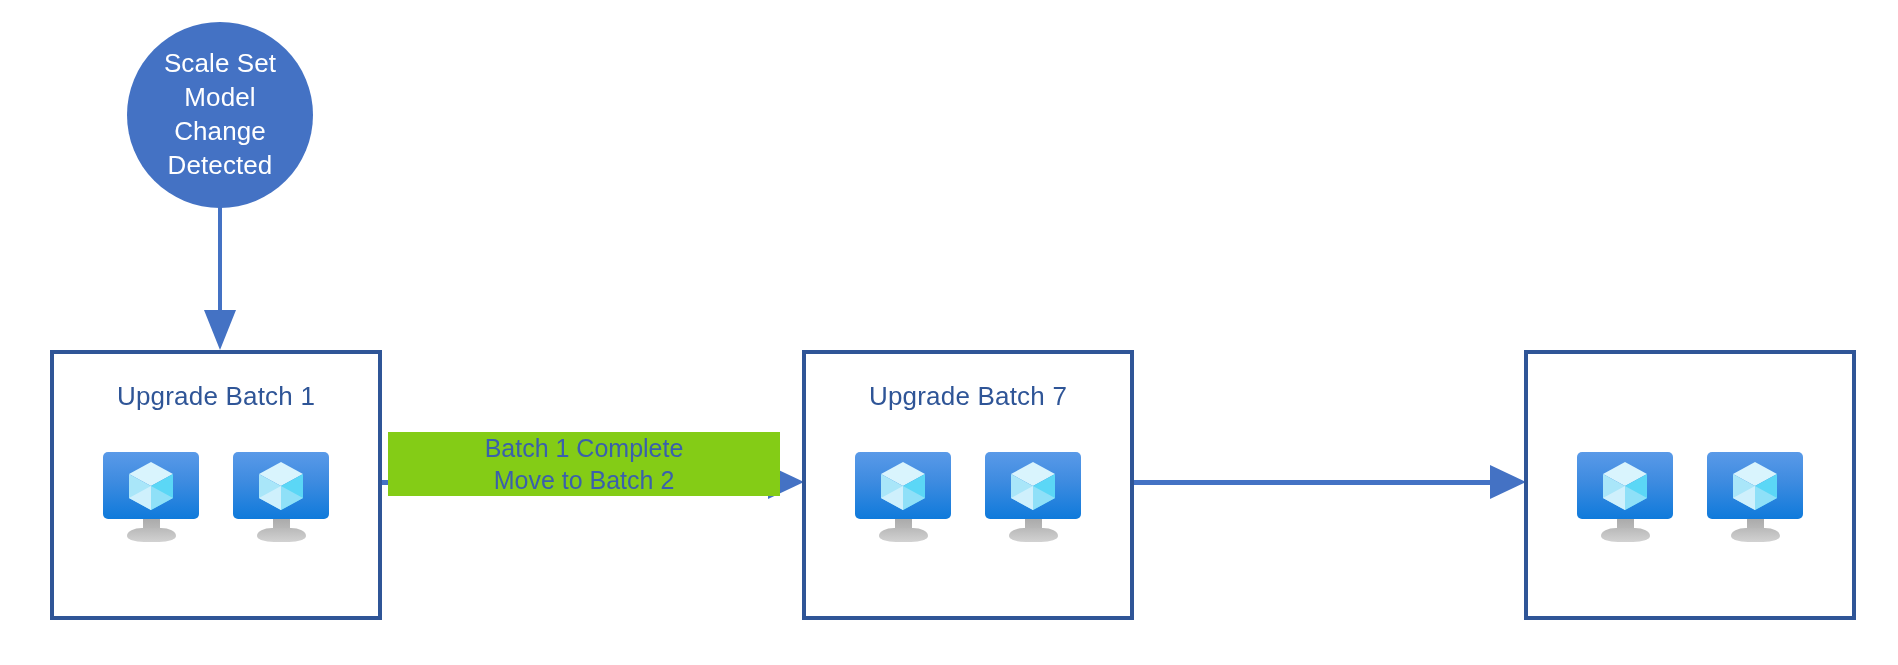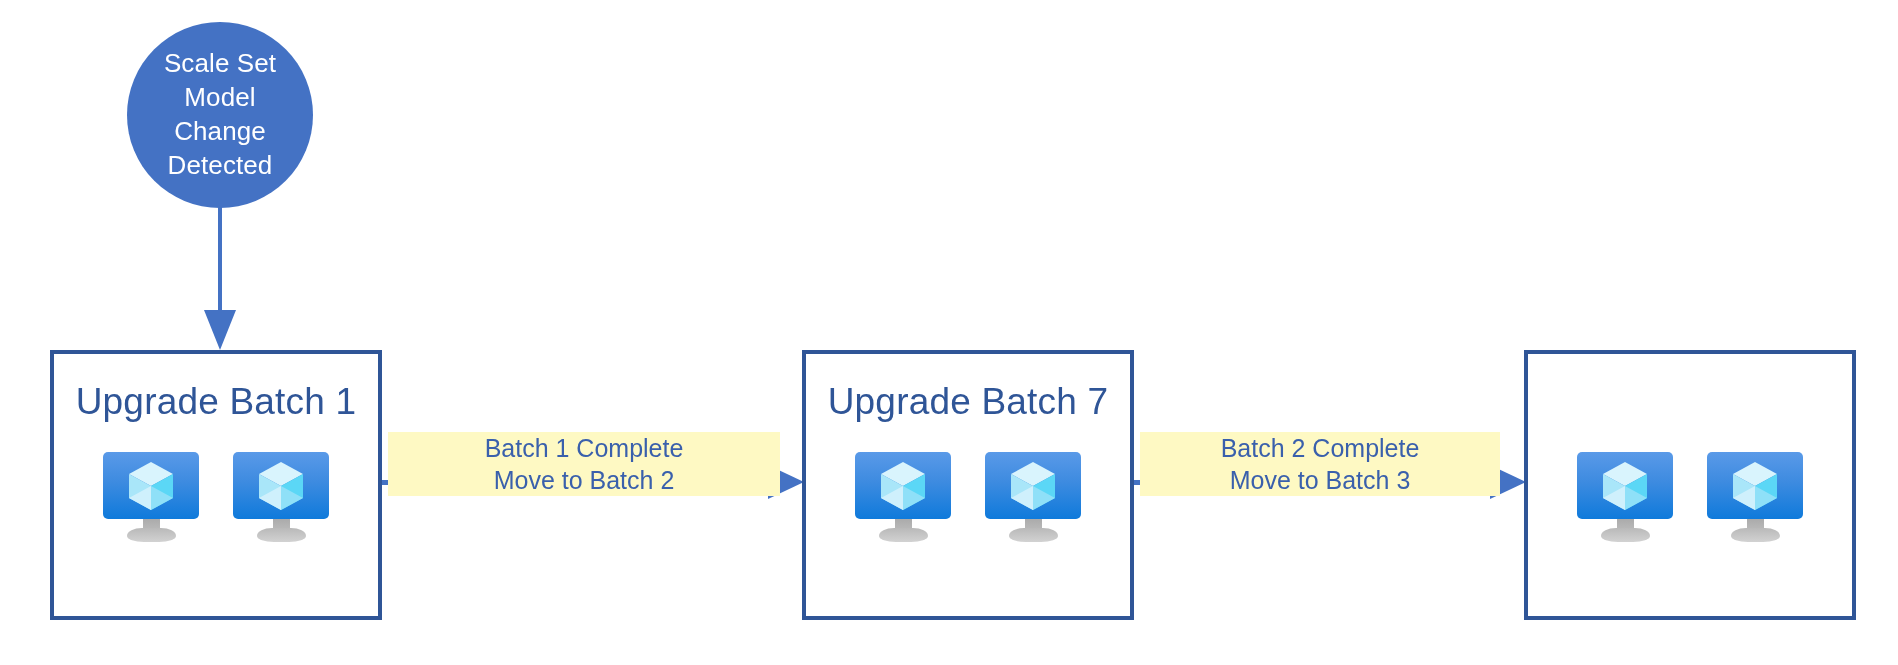--- a/index.html
+++ b/index.html
@@ -76,21 +76,21 @@
   #batch-box-2 { left: 802px; }
   #batch-box-3 { left: 1524px; }
 
   .batch-title {
     position: absolute;
     left: 0;
     right: 0;
     top: 28px;
     text-align: center;
     color: #2F5597;
-    font-size: 37px;
+    font-size: 26px;
     line-height: 1.1;
     letter-spacing: 0.2px;
   }
 
   .vm-row {
     position: absolute;
     left: 0;
     right: 0;
     top: 98px;
     display: flex;
@@ -160,21 +160,21 @@
   #h-arrowhead-1 { left: 768px; }
   #h-arrowhead-2 { left: 1490px; }
 
   .h-label {
     position: absolute;
     text-align: center;
     color: #3A60AC;
     font-size: 25px;
     line-height: 1.28;
     white-space: pre-line;
-    background: #fef9c3;
+    background: #84cc16;
     padding: 0 6px;
   }
   #h-label-1 { left: 388px; top: 432px; width: 380px; }
   #h-label-2 { left: 1010px; top: 432px; width: 0; }
   #h-label-2 { left: 1140px; top: 432px; width: 348px; }
 </style>
 </head>
 <body>
 
 <div id="canvas">
@@ -253,22 +253,20 @@
           </svg>
         </div>
         <div class="vm-neck"></div>
         <div class="vm-base"></div>
       </div>
     </div>
   </div>
 
   <div class="h-connector" id="h-connector-2"></div>
   <div class="h-arrowhead" id="h-arrowhead-2"></div>
-  <div class="h-label" id="h-label-2">Batch 2 Complete
-Move to Batch 3</div>
 
   <div class="batch-box" id="batch-box-3">
     <div class="vm-row">
       <div class="vm-icon">
         <div class="vm-screen">
           <svg class="vm-cube" viewBox="0 0 44 48">
             <polygon points="22,0 44,12 22,24 0,12" fill="#D9F4FD"></polygon>
             <polygon points="0,12 22,24 22,48 0,36" fill="#A9E6F9"></polygon>
             <polygon points="22,24 44,12 44,36 22,48" fill="#5BD7F6"></polygon>
             <polygon points="0,36 22,24 22,48" fill="#CFF0FC"></polygon>

